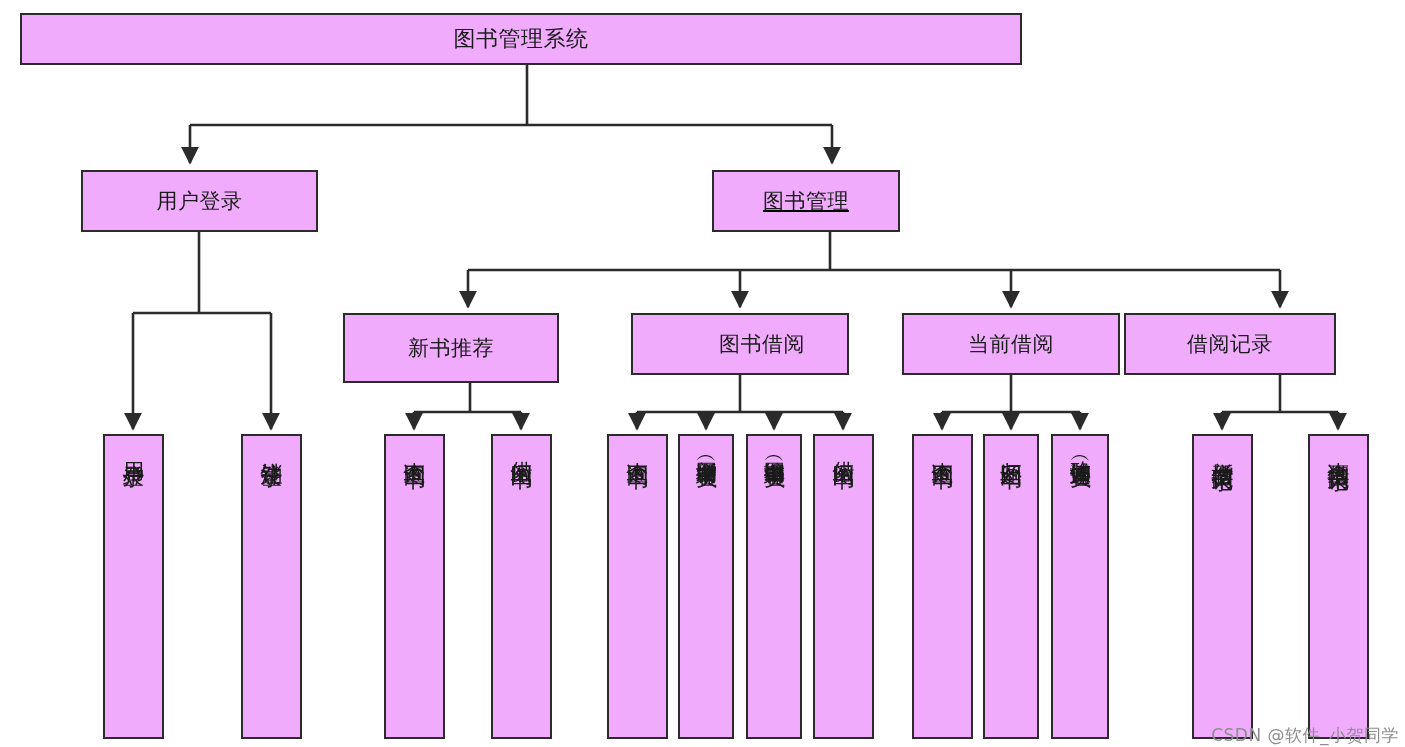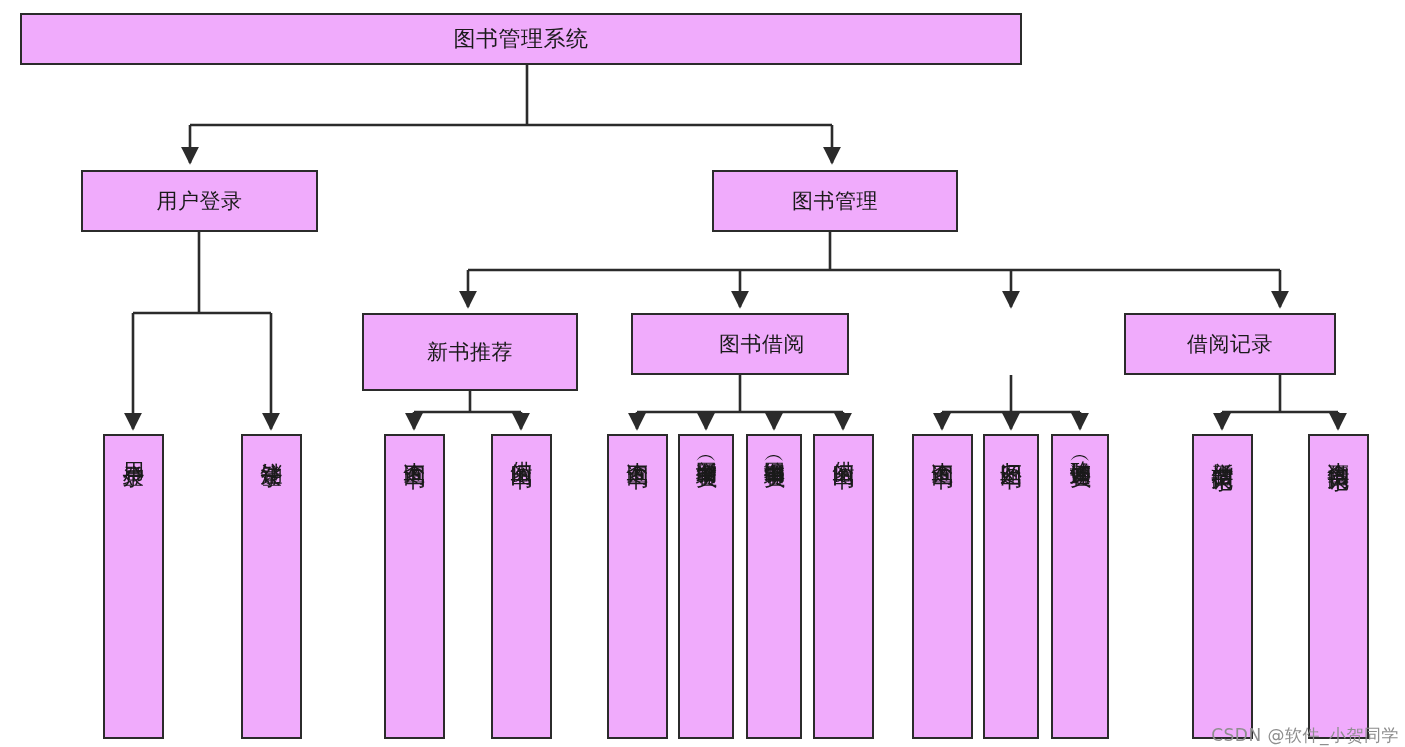--- a/index.html
+++ b/index.html
@@ -129,32 +129,35 @@
   </svg>
 
   <div class="node root" style="left:20px; top:13px; width:1002px; height:52px;">
     <span class="lbl">图书管理系统</span>
   </div>
 
   <div class="node horiz" style="left:81px; top:170px; width:237px; height:62px;">
     <span class="lbl">用户登录</span>
   </div>
 
-  <div class="node horiz" style="left:712px; top:170px; width:246px; height:62px;">
+  <div class="node horiz" style="left:712px; top:170px; width:188px; height:62px;text-decoration:underline;">
     <span class="lbl">图书管理</span>
   </div>
 
-  <div class="node horiz" style="left:362px; top:313px; width:216px; height:78px;">
+  <div class="node horiz" style="left:343px; top:313px; width:216px; height:70px;">
     <span class="lbl">新书推荐</span>
   </div>
 
   <div class="node horiz" style="left:631px; top:313px; width:218px; height:62px;padding-left:44px;">
     <span class="lbl">图书借阅</span>
   </div>
 
+  <div class="node horiz" style="left:902px; top:313px; width:218px; height:62px;">
+    <span class="lbl">当前借阅</span>
+  </div>
 
   <div class="node horiz" style="left:1124px; top:313px; width:212px; height:62px;">
     <span class="lbl">借阅记录</span>
   </div>
 
   <div class="node vert" style="left:103px; top:434px; width:61px; height:305px;">
     <span class="lbl">用户登录</span>
   </div>
 
   <div class="node vert" style="left:241px; top:434px; width:61px; height:305px;">

